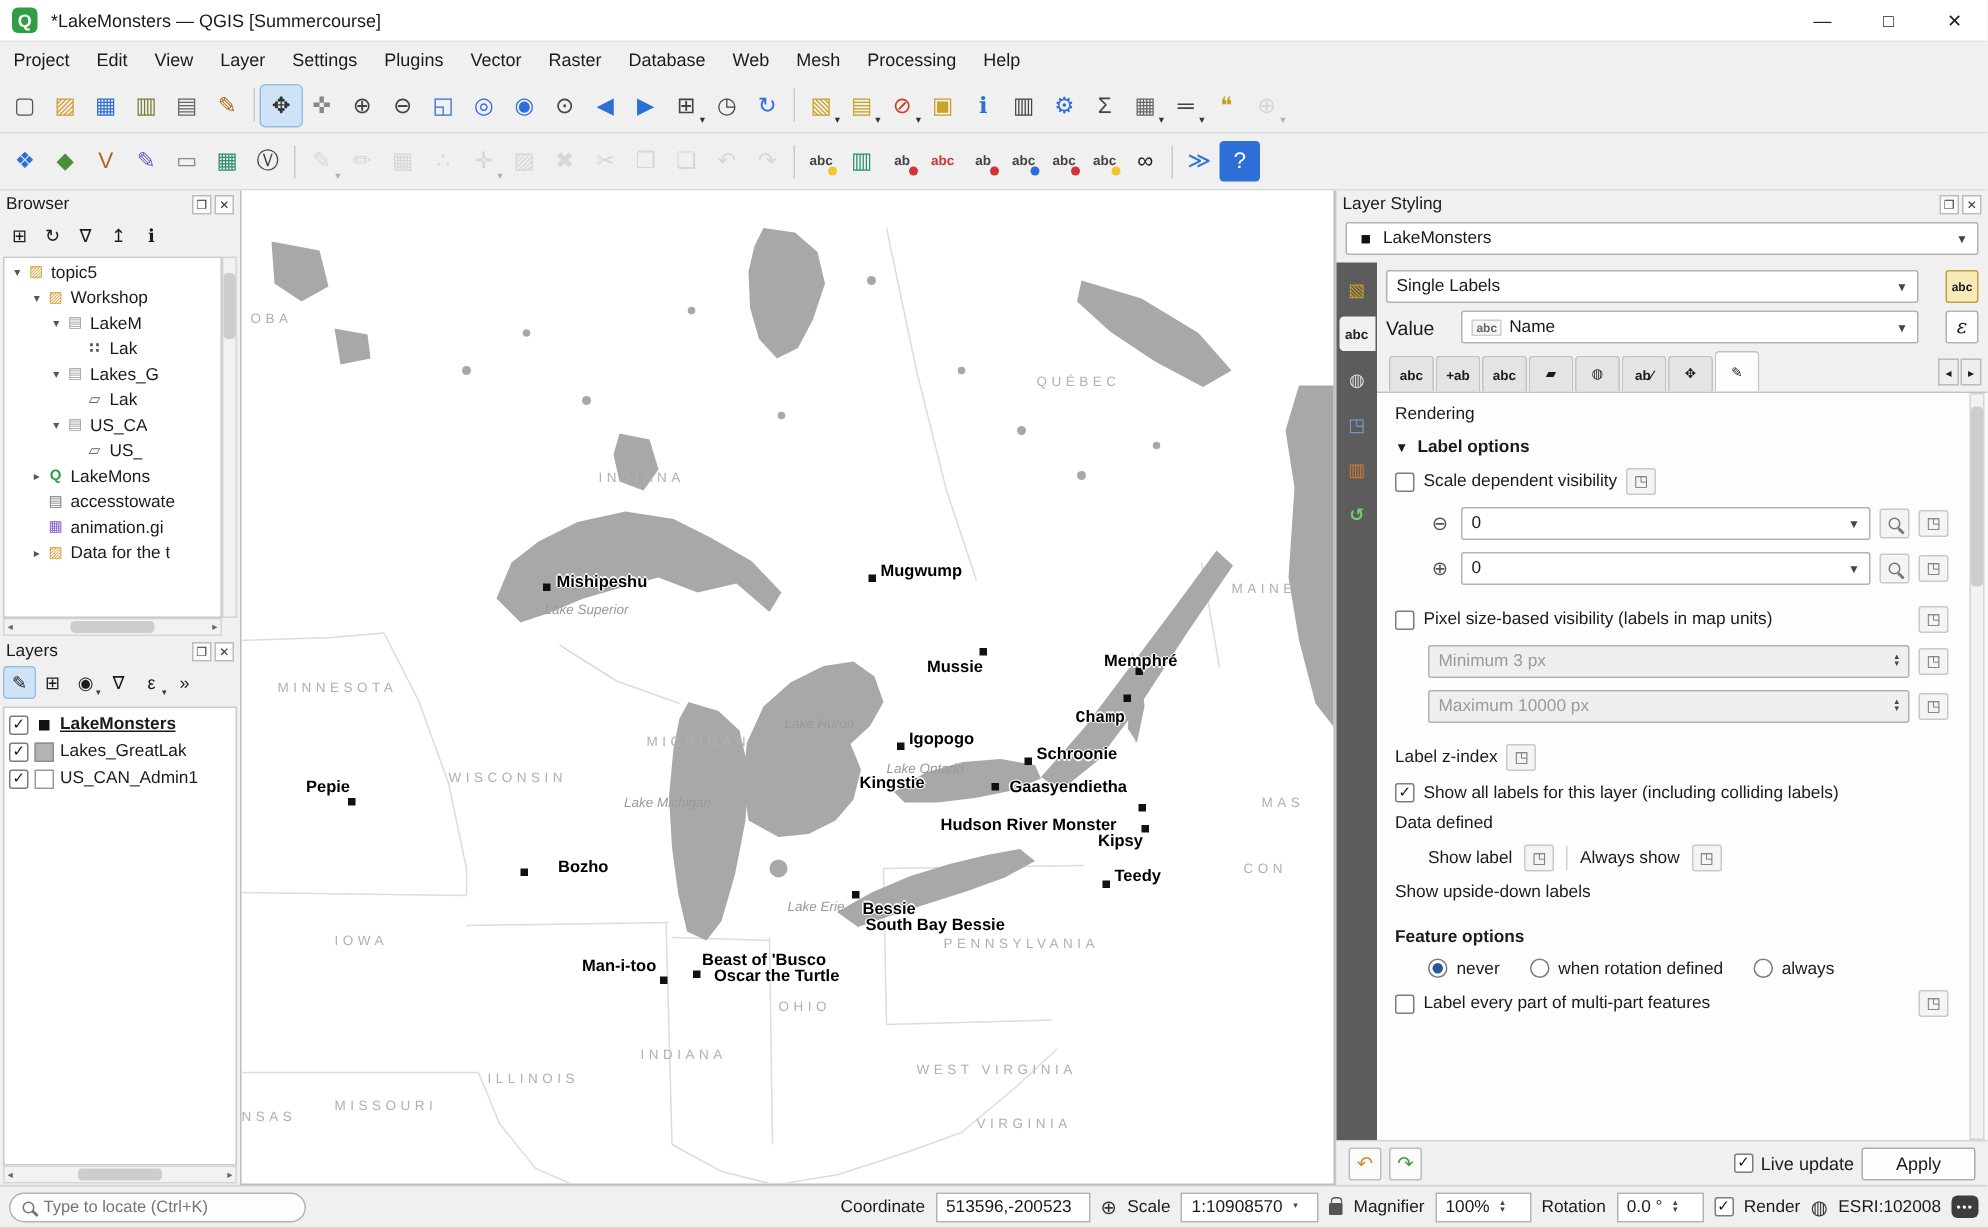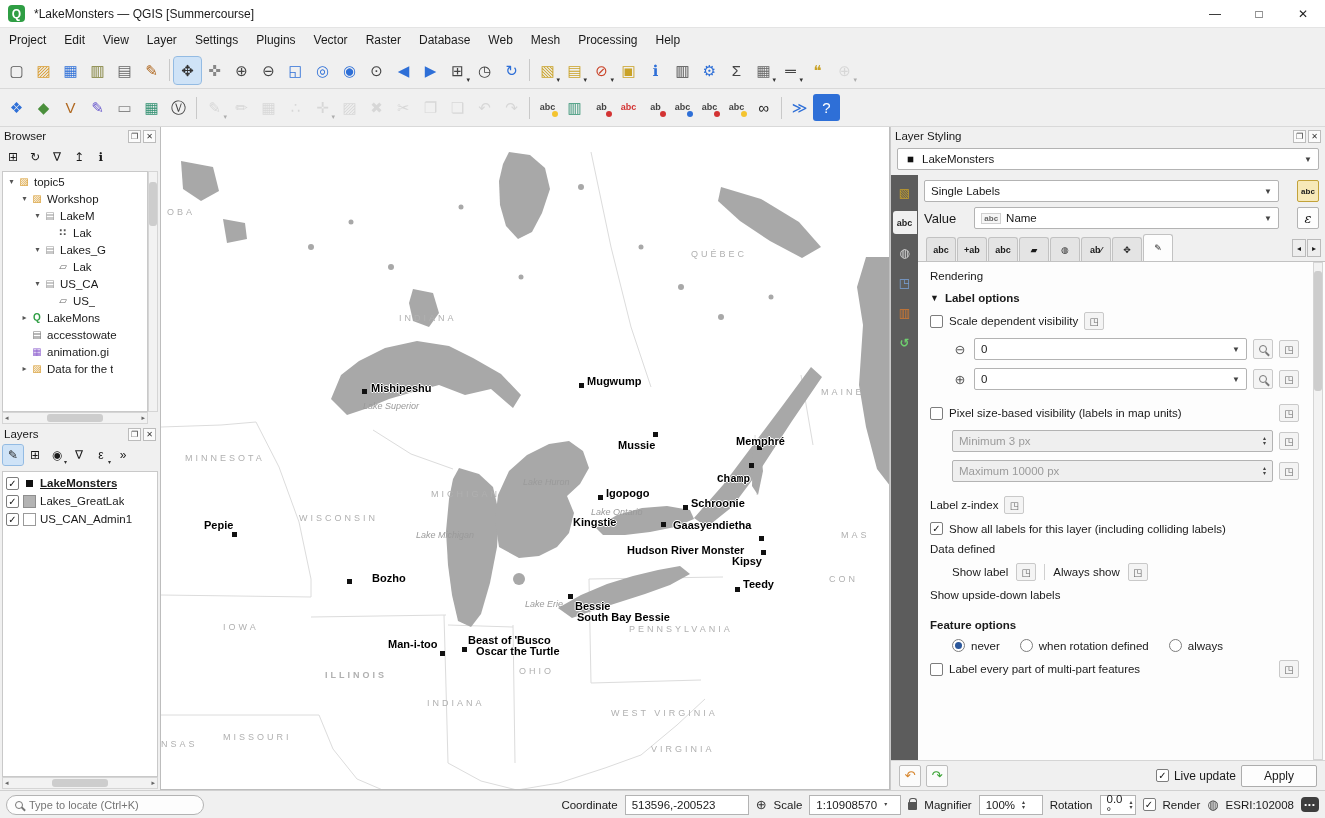--- a/index.html
+++ b/index.html
@@ -555,21 +555,21 @@
       </svg>
       <div id="maplabels">
           <div class="region" style="left: 6px; top: 80px;">OBA</div>
           <div class="region" style="left: 238px; top: 186px;">INDIANA</div>
           <div class="region" style="left: 530px; top: 122px;">QUÉBEC</div>
           <div class="region" style="left: 660px; top: 260px;">MAINE</div>
           <div class="region" style="left: 24px; top: 326px;">MINNESOTA</div>
           <div class="region" style="left: 138px; top: 386px;">WISCONSIN</div>
           <div class="region" style="left: 270px; top: 362px;">MICHIGAN</div>
           <div class="region" style="left: 62px; top: 495px;">IOWA</div>
-          <div class="region" style="left: 164px; top: 543px; font-weight: bold;">ILLINOIS</div>
+          <div class="region" style="left: 164px; top: 587px;">ILLINOIS</div>
           <div class="region" style="left: 266px; top: 571px;">INDIANA</div>
           <div class="region" style="left: 358px; top: 539px;">OHIO</div>
           <div class="region" style="left: 62px; top: 605px;">MISSOURI</div>
           <div class="region" style="left: 320px; top: 633px; margin-top: 32px;">KENTUCKY</div>
           <div class="region" style="left: 450px; top: 581px;">WEST VIRGINIA</div>
           <div class="region" style="left: 490px; top: 617px;">VIRGINIA</div>
           <div class="region" style="left: 468px; top: 497px;">PENNSYLVANIA</div>
           <div class="region" style="left: 0px; top: 612px;">NSAS</div>
           <div class="region" style="left: 680px; top: 403px;">MAS</div>
           <div class="region" style="left: 668px; top: 447px;">CON</div>
@@ -797,42 +797,42 @@
     </div>
   </div>
 
   <div class="statusbar">
     <div class="locate">
       <span class="mag"></span>
       <input placeholder="Type to locate (Ctrl+K)" style="">
     </div>
     <span class="sp"></span>
     <span>Coordinate</span>
-    <div class="sfield" style="width:124px">
+    <div class="sfield" style="width:103px">
         <span>513596,-200523</span>
       </div>
     <span class="dark" style="font-size:13px">⊕</span>
     <span>Scale</span>
     <div class="sfield" style="width:92px">
         <span>1:10908570</span>
         <span class="arrows">
           <span>▾</span>
         </span>
       </div>
     <span class="lock"></span>
     <span>Magnifier</span>
     <div class="sfield" style="width:64px">
         <span>100%</span>
         <span class="arrows">
           <span>▴</span>
           <span>▾</span>
         </span>
       </div>
     <span>Rotation</span>
-    <div class="sfield" style="width:36px">
+    <div class="sfield" style="width:58px">
         <span>0.0 °</span>
         <span class="arrows">
           <span>▴</span>
           <span>▾</span>
         </span>
       </div>
     <span class="cb">✓</span>
     <span>Render</span>
     <span class="dark" style="font-size:13px">◍</span>
     <span>ESRI:102008</span>

